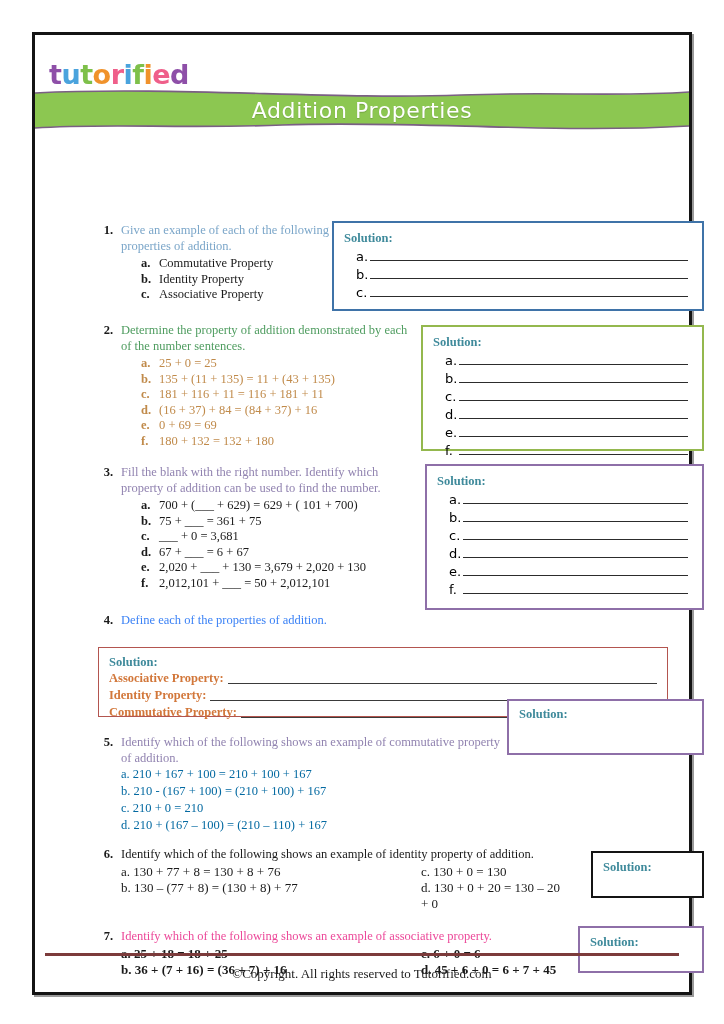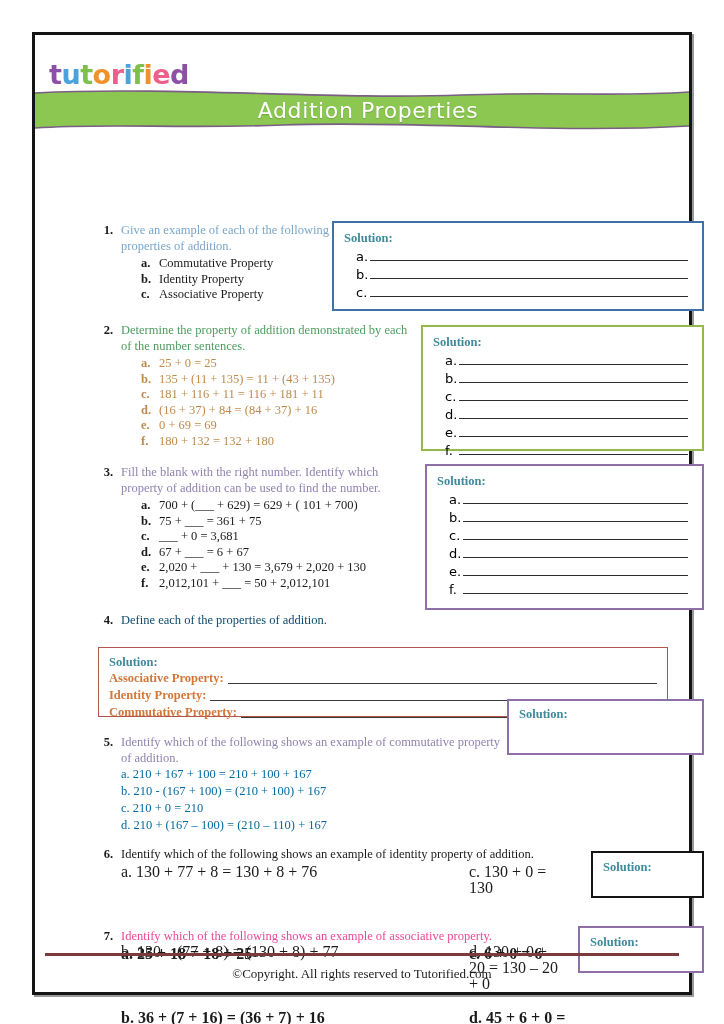--- a/index.html
+++ b/index.html
@@ -62,21 +62,20 @@
     left: 0; top: 0;
     width: 100%; height: 100%;
     display: flex;
     align-items: center;
     justify-content: center;
     color: #ffffff;
     font-family: "DejaVu Sans", sans-serif;
     font-size: 22px;
     letter-spacing: 0.6px;
     text-shadow: 0 1px 1px rgba(0,0,0,.18);
-    padding-left: 6px;
   }
 
   
   #content {
     position: absolute;
     left: 0;
     top: 100px;
     width: 100%;
     height: 820px;
   }
@@ -170,23 +169,22 @@
     margin-bottom: 3px;
     margin-left: 4px;
   }
 
   
   .choices2 {
     display: grid;
     grid-template-columns: 300px auto;
     column-gap: 0px;
     row-gap: 0px;
-    font-size: 16px;
+    font-size: 13px;
     line-height: 16px;
-    gap: 48px;
   }
 
   
   #footer-rule {
     position: absolute;
     left: 10px;
     right: 10px;
     bottom: 36px;
     height: 3px;
     background: #7c3b3b;
@@ -375,21 +373,21 @@
           </li>
           <li>
             <span class="lk">f.</span>
             <span class="rule"></span>
           </li>
         </ul>
     </div>
 
     <div class="qblock" style="left:56px; top:478px; width:420px;">
       <div class="qnum" style="color: rgb(26, 26, 26);">4.</div>
-      <div class="qtext" id="q4-text" style="color: #0c4a6e;">Define each of the properties of addition.</div>
+      <div class="qtext" id="q4-text" style="color: #3b82f6;">Define each of the properties of addition.</div>
     </div>
 
     <div id="q4box" style="left:63px; top:512px; width:570px; height:70px; border:1.8px solid #b3554f; padding:7px 10px 0 10px;">
       <div class="sol-title">Solution:</div>
       <div id="q4defs">
           <div class="defrow">
             <span class="dlabel" style="color: rgb(210, 119, 58);">Associative Property:</span>
             <span class="drule"></span>
           </div>
           <div class="defrow">

